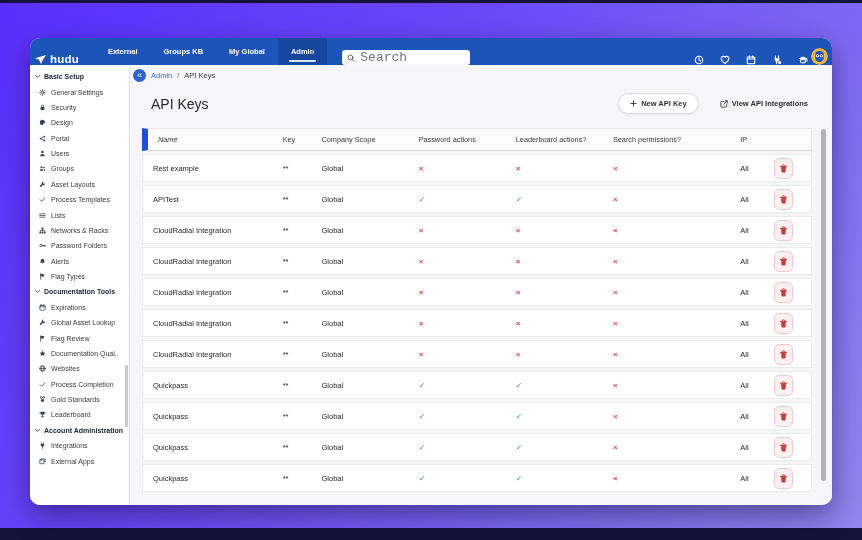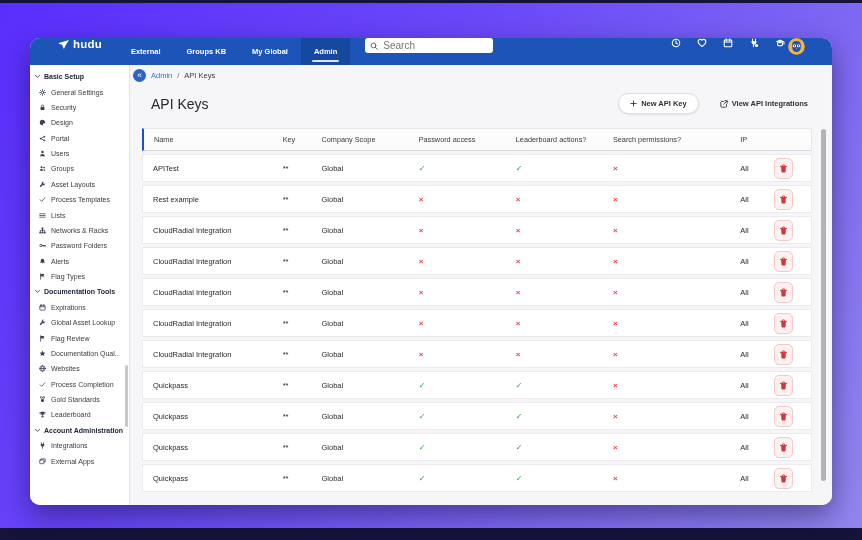--- a/index.html
+++ b/index.html
@@ -13,29 +13,29 @@
     position:absolute; left:0; top:3px; width:862px; height:525px;
     background:linear-gradient(125deg,#5a2efd 0%,#6a48f8 40%,#9186ee 100%);
   }
   .window {
     position:absolute; left:30px; top:38px; width:802px; height:467px;
     background:#f6f6f8; border-radius:10px; overflow:hidden;
     box-shadow:0 10px 28px rgba(8,8,40,.45);
     display:flex; flex-direction:column;
   }
   
-  .navbar { flex:0 0 27px; height:27px; background:#1d54b8; display:flex; align-items:flex-start; padding:0 27px; }
+  .navbar { flex:0 0 27px; height:27px; background:#1d54b8; display:flex; align-items:flex-end; padding:0 4px; }
   .logo { display:flex; align-items:center; gap:3px; color:#fff; font-weight:bold; font-size:11.5px; letter-spacing:.2px; }
   .nav-menu { display:flex; height:100%; margin-left:16px; }
   .nav-item { display:flex; align-items:center; padding:0 13px; color:#fff; font-size:7.5px; font-weight:bold; position:relative; cursor:pointer; white-space:nowrap; }
   .nav-item.active { background:#16489f; }
   .nav-item.active::after { content:""; position:absolute; left:11px; right:11px; bottom:3px; height:2px; border-radius:1px; background:#dde2ea; }
   .search-box { margin-left:15px; width:128px; height:15px; background:#fff; border-radius:3px; display:flex; align-items:center; padding:0 5px; gap:3px; }
   .search-box .sicon { color:#5f6368; display:flex; }
-  .search-box input { border:0; outline:0; flex:1; font-size:10px; color:#333; background:transparent; font-family:Liberation Sans, sans-serif; min-width:0; }
+  .search-box input { border:0; outline:0; flex:1; font-size:13px; color:#333; background:transparent; font-family:Liberation Mono, monospace; min-width:0; }
   .nav-right { margin-left:auto; display:flex; align-items:center; gap:16px; }
   .nav-icon { color:#fff; display:flex; cursor:pointer; }
   .avatar { width:17px; height:17px; margin-left:3px; border-radius:50%; overflow:hidden; cursor:pointer; display:flex; }
   
   .body-row { flex:1; display:flex; min-height:0; }
   .sidebar { flex:0 0 100px; width:100px; background:#fff; border-right:1px solid #e3e3e7; padding-top:4px; position:relative; overflow:hidden; }
   .sb-header { display:flex; align-items:center; gap:3px; padding:4.2px 2px 4.2px 4px; font-size:7px; font-weight:bold; color:#20263f; cursor:pointer; white-space:nowrap; }
   .sb-header .icon { color:#20263f; display:flex; }
   .sb-item { display:flex; align-items:center; gap:5px; padding:4.2px 2px 4.2px 9px; font-size:7px; color:#3b3b3f; cursor:pointer; white-space:nowrap; overflow:hidden; }
   .sb-item .icon { color:#39415c; display:flex; flex:0 0 auto; }
@@ -54,21 +54,21 @@
   .btn-new { display:flex; align-items:center; gap:4px; background:#fff; border:1px solid #dcdce1; border-radius:13px; padding:5px 11px; font-size:7.5px; color:#2f2f33; font-weight:bold; box-shadow:0 1px 2px rgba(0,0,0,.08); cursor:pointer; font-family:inherit; white-space:nowrap; }
   .btn-new .icon { display:flex; color:#2f2f33; }
   .btn-docs { display:flex; align-items:center; gap:4px; background:none; border:0; font-size:7.5px; color:#2f2f33; font-weight:bold; cursor:pointer; font-family:inherit; white-space:nowrap; }
   .btn-docs .icon { display:flex; color:#2f2f33; }
   
   .table-wrap { margin:0 20px 0 12px; }
   table { width:100%; border-collapse:separate; border-spacing:0 3px; table-layout:fixed; }
   th { text-align:left; font-size:7.3px; font-weight:normal; color:#3a3a3f;
        background:#fcfcfd; padding:6px 6px 6px 10px;
        border-top:1px solid #e7e7ea; border-bottom:1px solid #d7d7db; white-space:nowrap; overflow:hidden; }
-  th:first-child { border-left:2px solid #1d4ed8; }
+  th:first-child { border-left:6px solid #1d4ed8;font-style:italic; }
   th:last-child  { border-right:1px solid #e7e7ea; }
   td { background:#fff; font-size:7.5px; color:#29292d; height:28px; padding:0 6px 0 10px;
        border-top:1px solid #ebebee; border-bottom:1px solid #ebebee; white-space:nowrap; overflow:hidden; }
   td:first-child { border-left:1px solid #ebebee; }
   td:last-child  { border-right:1px solid #ebebee; }
   .cell-yes { color:#2da44e; font-size:8px; }
   .cell-no  { color:#e5484d; font-size:8px; font-weight:bold; }
   .del-btn { width:19px; height:21px; border-radius:5px; background:#fdf0f0; border:1px solid #f3c9c9;
              display:flex; align-items:center; justify-content:center; color:#cb3a3a; cursor:pointer; }
   .main-thumb { position:absolute; right:6px; top:64px; width:5px; height:352px; background:#b2b2b8; border-radius:3px; cursor:pointer; }
@@ -438,54 +438,54 @@
             <col style="width:14.5%">
               <col style="width:19%">
               <col style="width:5%">
               <col style="width:7.2%">
           </colgroup>
           <thead>
               <tr id="table-head">
                 <th>Name</th>
                 <th>Key</th>
                 <th>Company Scope</th>
-                <th>Password access</th>
+                <th>Password actions</th>
                 <th>Leaderboard actions?</th>
                 <th>Search permissions?</th>
                 <th>IP</th>
                 <th></th>
               </tr>
             </thead>
           <tbody id="table-body">
               <tr>
+                <td>Rest example</td>
+                <td>**</td>
+                <td>Global</td>
+                <td><span class="cell-no">×</span></td>
+                <td><span class="cell-no">×</span></td>
+                <td><span class="cell-no">×</span></td>
+                <td>All</td>
+                <td>
+                  <button class="del-btn">
+                    <span class="icon" style="display: flex;">
+                      <svg viewBox="0 0 12 12" width="9" height="9" fill="none" stroke="currentColor" stroke-width="1.3" stroke-linecap="round" stroke-linejoin="round">
+                        <path d="M1.8 3.2h8.4"></path>
+                        <path d="M4.4 3V2.2a1 1 0 0 1 1-1h1.2a1 1 0 0 1 1 1V3"></path>
+                        <path d="M2.8 3.6l.5 6.6a1.1 1.1 0 0 0 1.1 1h3.2a1.1 1.1 0 0 0 1.1-1l.5-6.6z" fill="currentColor" stroke="none"></path>
+                      </svg>
+                    </span>
+                  </button>
+                </td>
+              </tr>
+              <tr>
                 <td>APITest</td>
                 <td>**</td>
                 <td>Global</td>
                 <td><span class="cell-yes">✓</span></td>
                 <td><span class="cell-yes">✓</span></td>
-                <td><span class="cell-no">×</span></td>
-                <td>All</td>
-                <td>
-                  <button class="del-btn">
-                    <span class="icon" style="display: flex;">
-                      <svg viewBox="0 0 12 12" width="9" height="9" fill="none" stroke="currentColor" stroke-width="1.3" stroke-linecap="round" stroke-linejoin="round">
-                        <path d="M1.8 3.2h8.4"></path>
-                        <path d="M4.4 3V2.2a1 1 0 0 1 1-1h1.2a1 1 0 0 1 1 1V3"></path>
-                        <path d="M2.8 3.6l.5 6.6a1.1 1.1 0 0 0 1.1 1h3.2a1.1 1.1 0 0 0 1.1-1l.5-6.6z" fill="currentColor" stroke="none"></path>
-                      </svg>
-                    </span>
-                  </button>
-                </td>
-              </tr>
-              <tr>
-                <td>Rest example</td>
-                <td>**</td>
-                <td>Global</td>
-                <td><span class="cell-no">×</span></td>
-                <td><span class="cell-no">×</span></td>
                 <td><span class="cell-no">×</span></td>
                 <td>All</td>
                 <td>
                   <button class="del-btn">
                     <span class="icon" style="display: flex;">
                       <svg viewBox="0 0 12 12" width="9" height="9" fill="none" stroke="currentColor" stroke-width="1.3" stroke-linecap="round" stroke-linejoin="round">
                         <path d="M1.8 3.2h8.4"></path>
                         <path d="M4.4 3V2.2a1 1 0 0 1 1-1h1.2a1 1 0 0 1 1 1V3"></path>
                         <path d="M2.8 3.6l.5 6.6a1.1 1.1 0 0 0 1.1 1h3.2a1.1 1.1 0 0 0 1.1-1l.5-6.6z" fill="currentColor" stroke="none"></path>
                       </svg>

